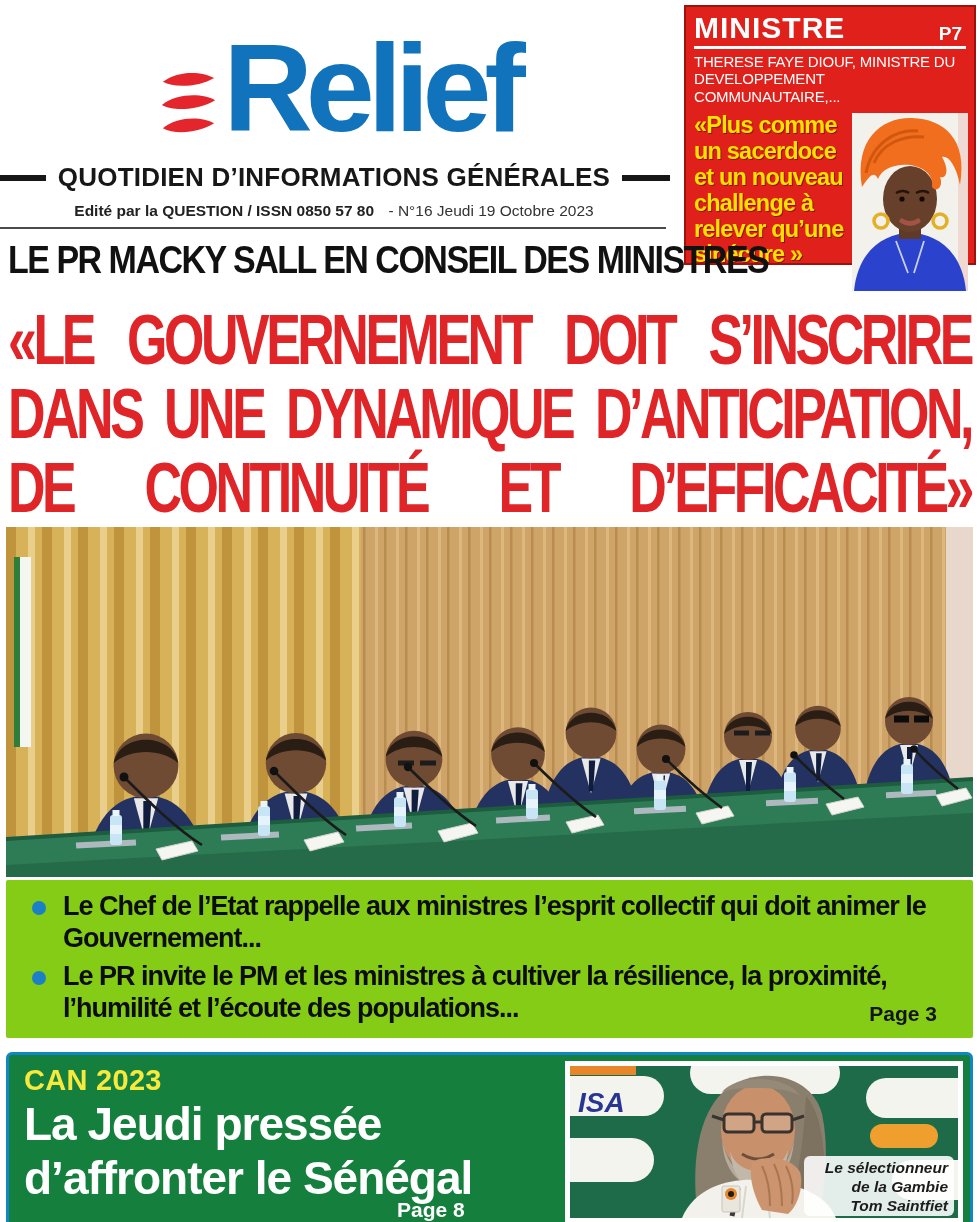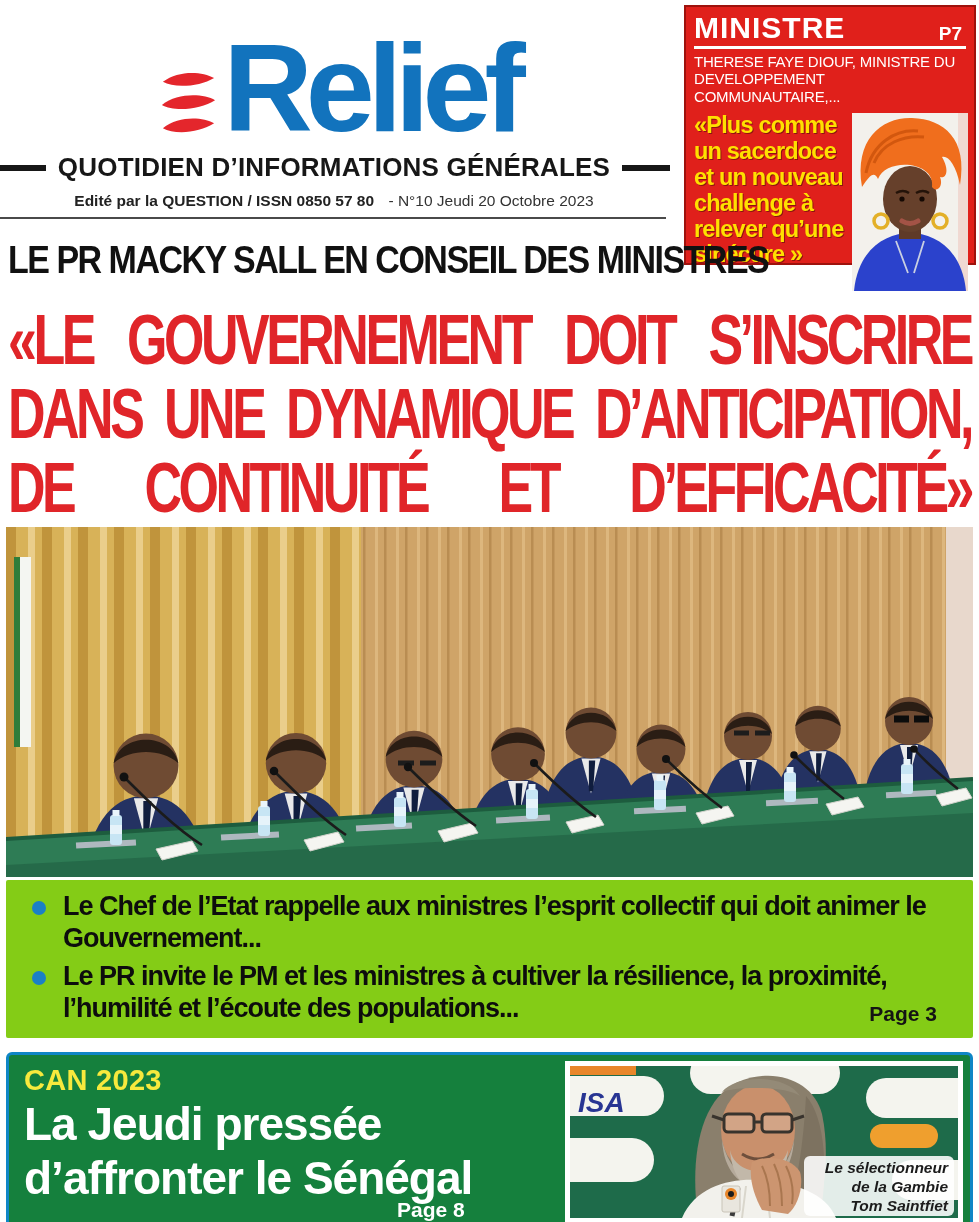--- a/index.html
+++ b/index.html
@@ -7,21 +7,21 @@
     width:979px;height:1222px;overflow:hidden;background:#ffffff;
     font-family:"Liberation Sans", sans-serif;position:relative;
   }
   
   .masthead{position:relative;padding-top:8px;height:222px;}
   .mast-left{width:668px;}
   .logo-row{display:flex;align-items:flex-end;justify-content:center;height:142px;line-height:1;}
   .logo-en{font-size:124px;font-weight:bold;letter-spacing:-7px;color:#e4262c;}
   .logo-relief{font-size:124px;font-weight:bold;letter-spacing:-7px;color:#1273bd;}
   .logo-waves{width:58px;height:72px;margin:0 6px 10px 10px;flex:none;}
-  .tagline-row{display:flex;align-items:center;justify-content:center;gap:12px;margin-top:2px;}
+  .tagline-row{display:flex;align-items:center;justify-content:center;gap:12px;margin-top:12px;}
   .tag-dash{width:48px;height:6px;background:#171717;flex:none;}
   .tagline{font-size:26px;font-weight:bold;color:#171717;letter-spacing:0.2px;white-space:nowrap;}
   .edit-row{text-align:center;margin-top:9px;font-size:15.5px;color:#222;white-space:nowrap;}
   .edit-bold{font-weight:bold;}
   .edit-info{margin-left:10px;font-weight:normal;color:#333;}
   .mast-rule{width:666px;border-bottom:2.5px solid #4a4a4a;margin-top:7px;}
   
   .erratum{
     position:absolute;top:5px;right:3px;width:292px;height:260px;box-sizing:border-box;
     background:#e0201b;border:2px solid #9e120d;padding:4px 8px 6px 8px;color:#fff;
@@ -88,21 +88,21 @@
       </svg>
       <span class="logo-relief">Relief</span>
     </div>
     <div class="tagline-row">
       <span class="tag-dash"></span>
       <span class="tagline">QUOTIDIEN D’INFORMATIONS GÉNÉRALES</span>
       <span class="tag-dash"></span>
     </div>
     <div class="edit-row">
       <span class="edit-bold">Edité par la QUESTION / ISSN 0850 57 80</span>
-      <span class="edit-info">- N°10 Jeudi 20 Octobre 2023</span>
+      <span class="edit-info">- N°16 Jeudi 19 Octobre 2023</span>
     </div>
     <div class="mast-rule"></div>
   </div>
 
   <div class="erratum">
     <div class="err-head">
       <span class="err-title">MINISTRE</span>
       <span class="err-page">P7</span>
     </div>
     <div class="err-sub">THERESE FAYE DIOUF, MINISTRE DU DEVELOPPEMENT COMMUNAUTAIRE,...</div>

